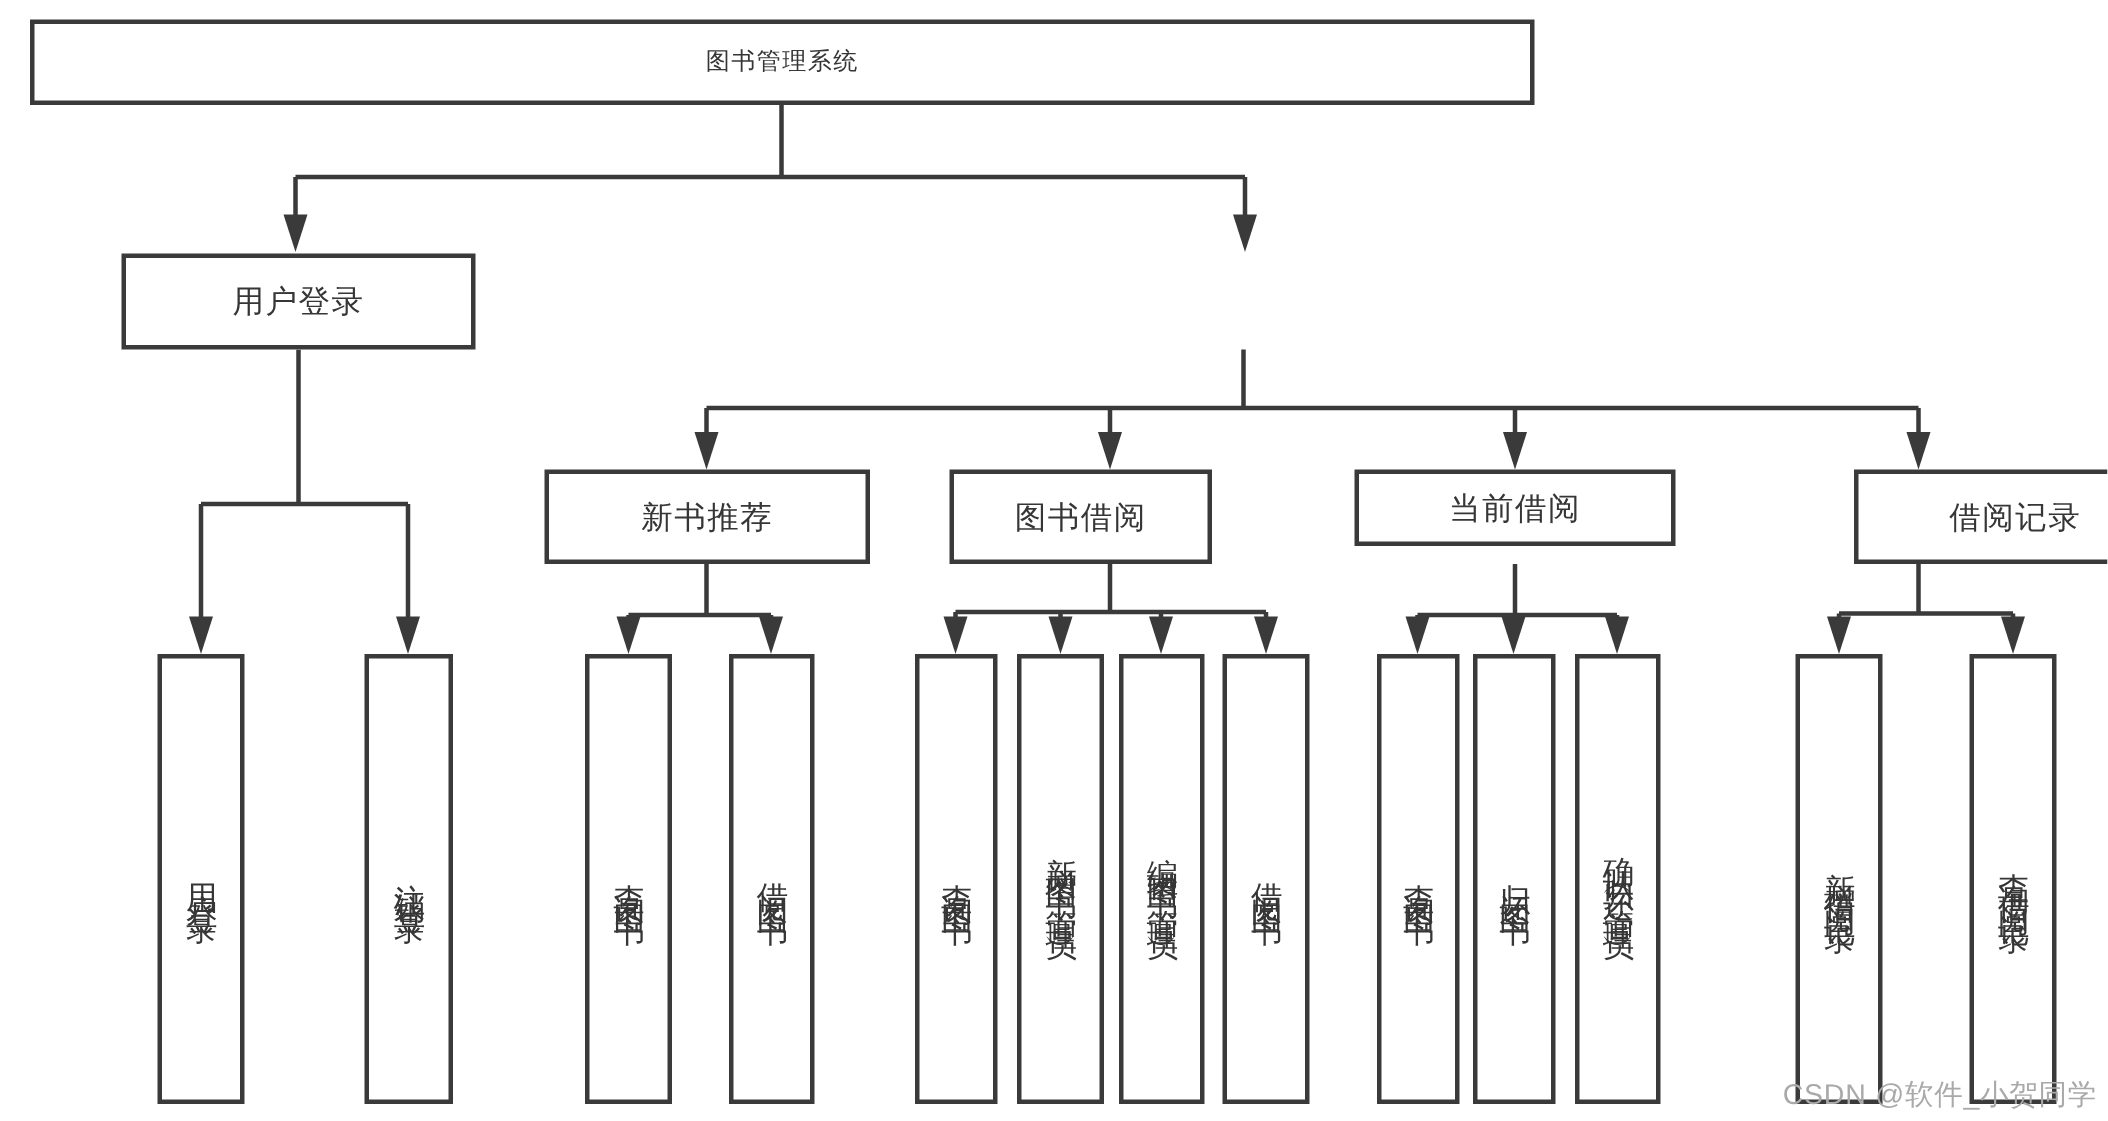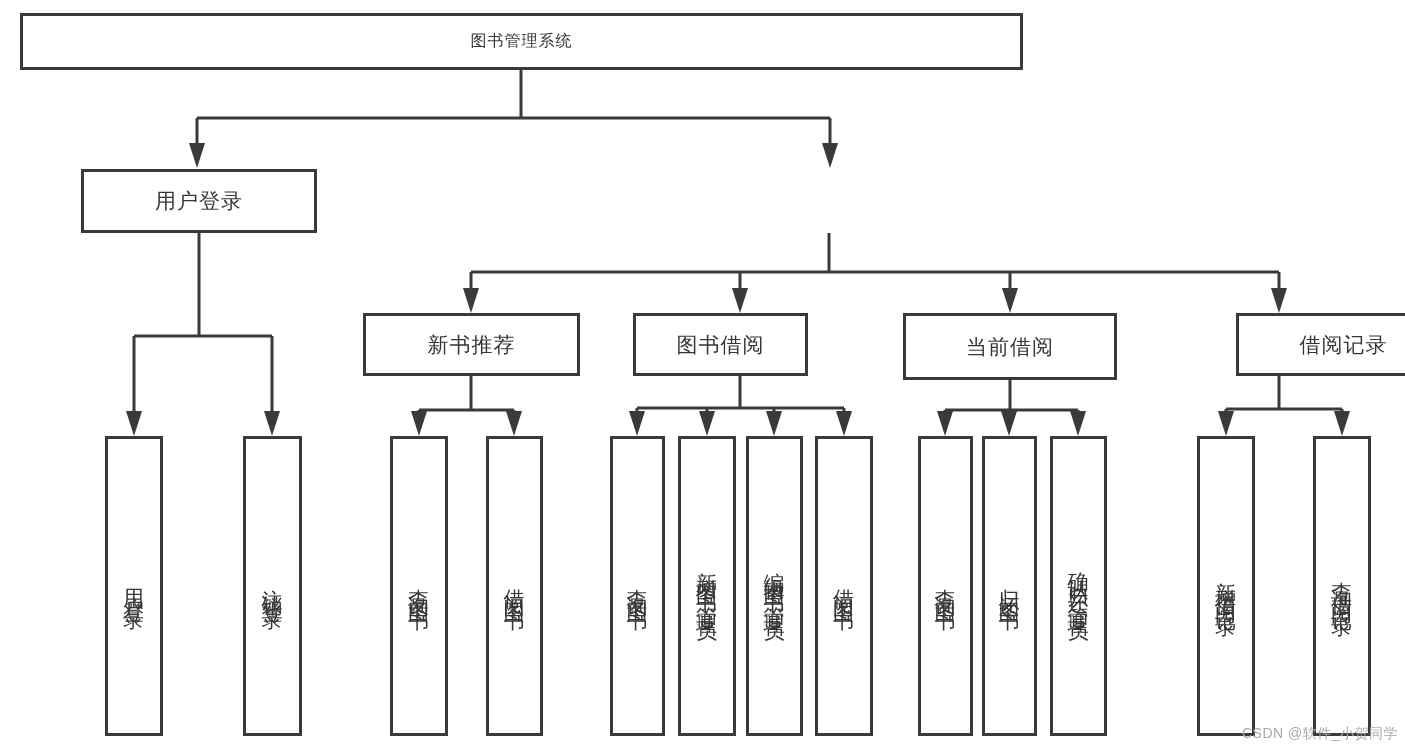--- a/index.html
+++ b/index.html
@@ -12,21 +12,21 @@
     position:absolute;background:#ffffff;border:3px solid #3a3a3a;box-sizing:border-box;
     display:flex;align-items:center;justify-content:center;color:#363636;
   }
   .h-node{font-size:21px;letter-spacing:1px;}
   .root-node{font-size:16px;}
   .leaf .vtext{
     writing-mode:vertical-rl;text-orientation:mixed;
     font-size:21px;letter-spacing:7px;line-height:1.1;
   }
   .watermark{
-    position:absolute;right:7px;bottom:4px;font-size:14px;color:#a9a9a9;
+    position:absolute;right:7px;bottom:4px;font-size:19px;color:#a9a9a9;
     letter-spacing:0.5px;white-space:nowrap;
   }
 </style>
 </head>
 <body>
 
 <div class="stage">
 
   <svg class="connectors" viewBox="0 0 1405 747" xmlns="http://www.w3.org/2000/svg">
 
@@ -66,21 +66,21 @@
       <polygon points="1334,411 1350,411 1342,436"></polygon>
     </g>
   </svg>
 
   <div class="node h-node root-node" style="left:20px;top:13px;width:1003px;height:57px;">图书管理系统</div>
 
   <div class="node h-node" style="left:81px;top:169px;width:236px;height:64px;">用户登录</div>
 
   <div class="node h-node" style="left:363px;top:313px;width:217px;height:63px;">新书推荐</div>
   <div class="node h-node" style="left:633px;top:313px;width:175px;height:63px;">图书借阅</div>
-  <div class="node h-node" style="left:903px;top:313px;width:214px;height:67px;">当前借阅</div>
+  <div class="node h-node" style="left:903px;top:313px;width:214px;height:51px;">当前借阅</div>
   <div class="node h-node" style="left:1236px;top:313px;width:215px;height:63px;">借阅记录</div>
 
   <div class="node leaf" style="left:105px;top:436px;width:58px;height:300px;">
     <span class="vtext">用户登录</span>
   </div>
   <div class="node leaf" style="left:243px;top:436px;width:59px;height:300px;">
     <span class="vtext">注销登录</span>
   </div>
 
   <div class="node leaf" style="left:390px;top:436px;width:58px;height:300px;">

